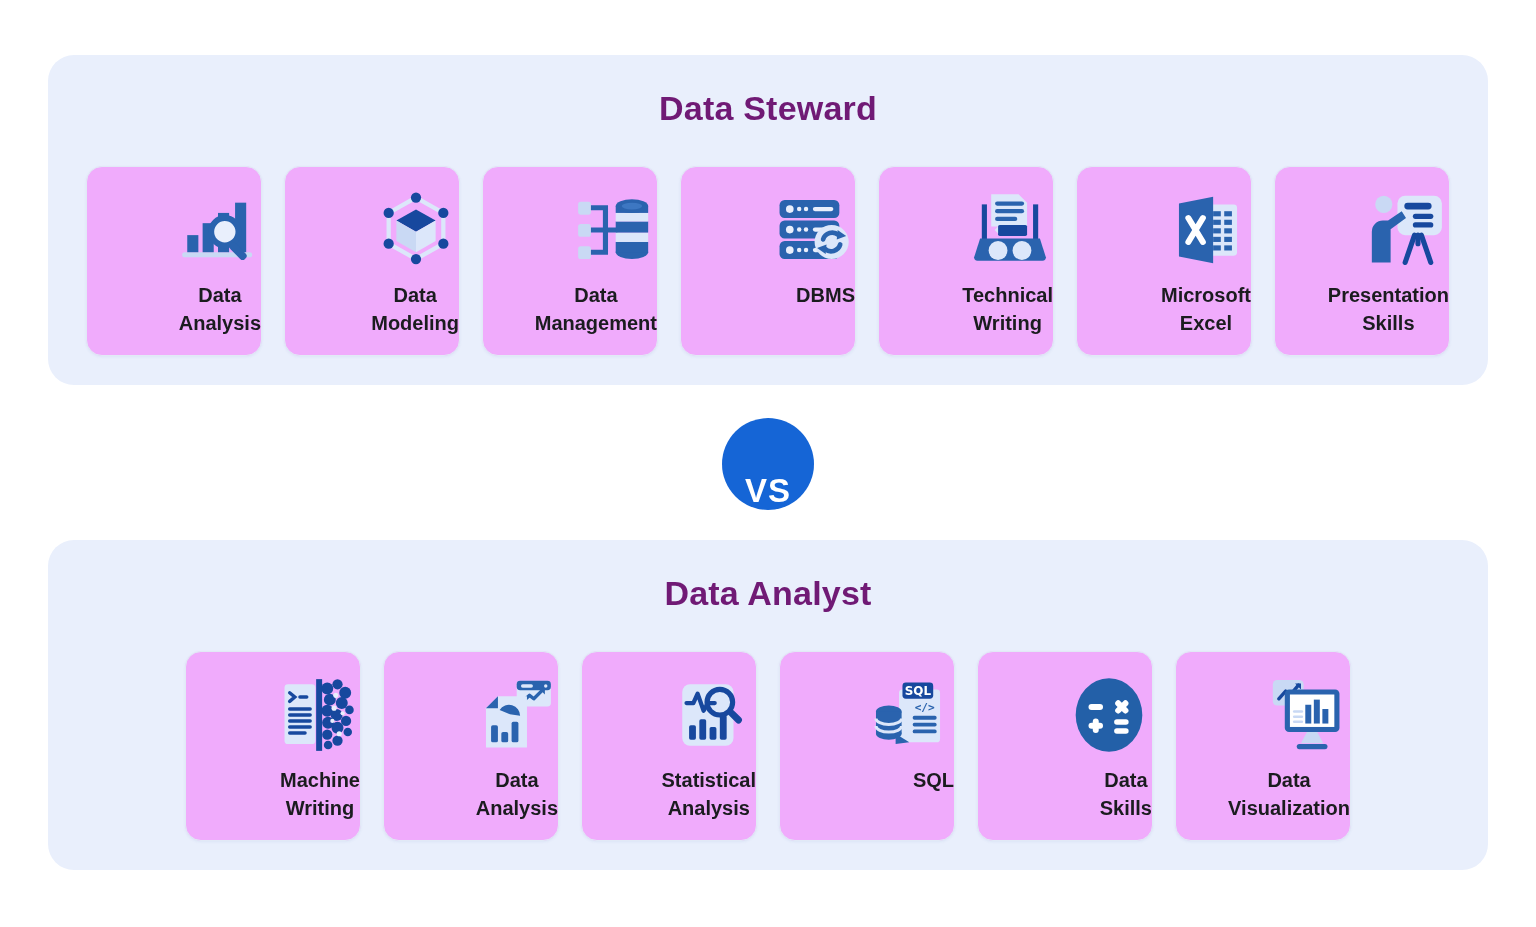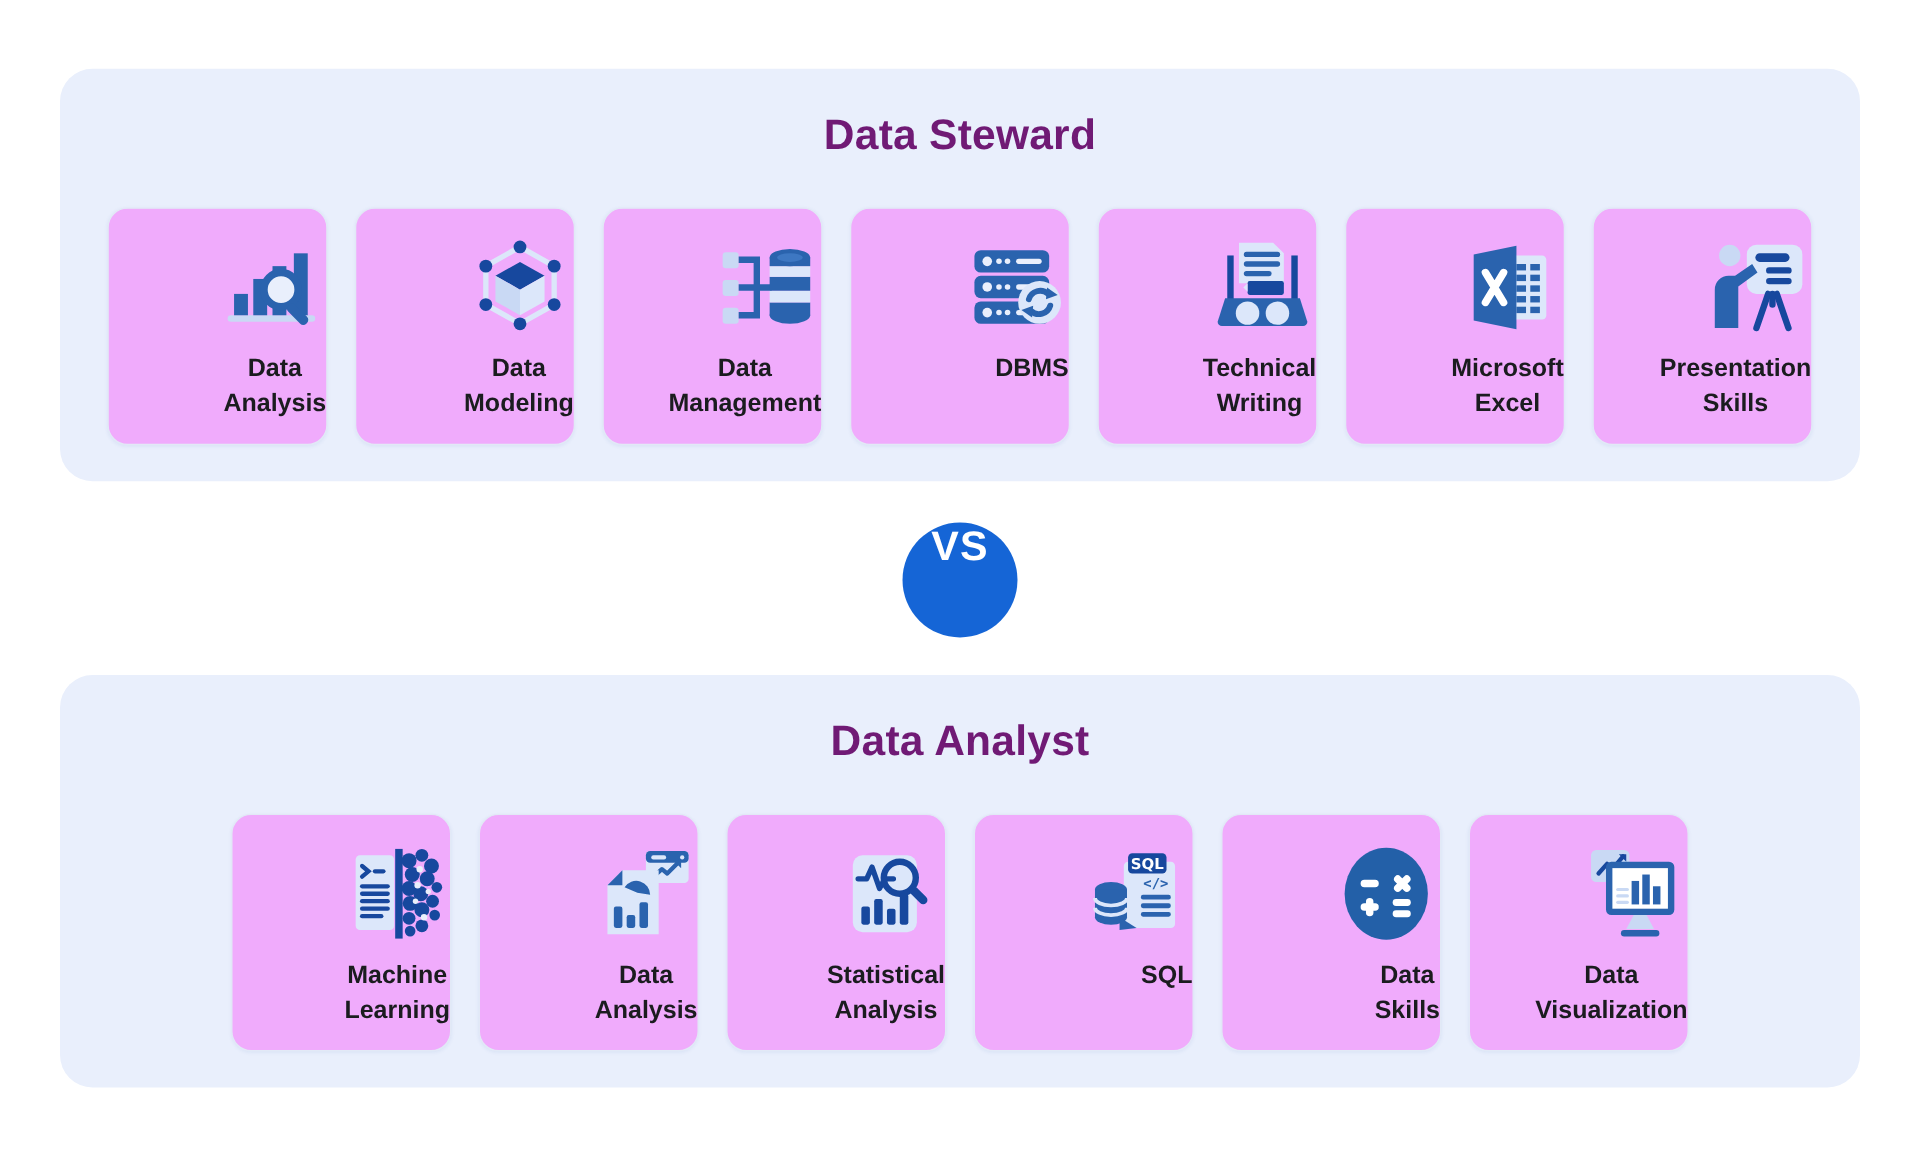--- a/index.html
+++ b/index.html
@@ -12,21 +12,21 @@
                letter-spacing:.2px;color:#701a75;}
   .card-row{position:absolute;top:111px;left:0;right:0;display:flex;justify-content:center;gap:22px;}
   .card{width:176px;height:190px;background:#f0abfc;border:1px solid #e2e9f6;border-radius:16px;
         box-shadow:0 1px 3px rgba(23,72,158,.06);display:flex;flex-direction:column;align-items:flex-end;
         padding-top:20px;box-sizing:border-box;}
   .icon{width:86px;height:86px;display:flex;align-items:center;justify-content:center;}
   .icon svg{width:82px;height:82px;}
   .label{margin-top:9px;font-size:20px;line-height:1.38;font-weight:700;color:#1b1c1f;
          text-align:center;white-space:pre-line;}
   .vs-badge{position:absolute;left:722px;top:418px;width:92px;height:92px;border-radius:50%;
-            background:#1565D6;display:flex;align-items:flex-start;justify-content:center;}
+            background:#1565D6;display:flex;align-items:flex-end;justify-content:center;}
   .vs-badge span{color:#ffffff;font-size:33px;font-weight:700;letter-spacing:1px;}
 </style>
 </head>
 <body>
 
 <div class="page">
 
   <section class="panel top">
     <h2 class="panel-title">Data Steward</h2>
     <div class="card-row">
@@ -223,21 +223,21 @@
   <g fill="#E9EFFC">
     <circle cx="70" cy="25" r="3"></circle>
                 <circle cx="68" cy="40" r="3"></circle>
                 <circle cx="78" cy="46" r="2.5"></circle>
     <circle cx="66" cy="55" r="2.5"></circle>
                 <circle cx="74" cy="70" r="3"></circle>
   </g>
 </svg>
           </div>
     <div class="label">Machine
-Learning</div>
+Writing</div>
   </div>
         <div class="card">
     <div class="icon">
             <svg viewBox="0 0 96 96">
   <rect x="50" y="8" width="40" height="30" rx="4" fill="#DCE7FA"></rect>
   <rect x="50" y="8" width="40" height="11" rx="4" fill="#2A63AE"></rect>
   <rect x="55" y="12" width="14" height="4" rx="2" fill="#DCE7FA"></rect>
   <circle cx="84" cy="14" r="2" fill="#DCE7FA"></circle>
   <path d="M56 33 l9 -8 5 4 11 -11" fill="none" stroke="#2A63AE" stroke-width="4" stroke-linecap="round" stroke-linejoin="round"></path>
   <polygon points="76,17 83,17 83,24" fill="#2A63AE"></polygon>

